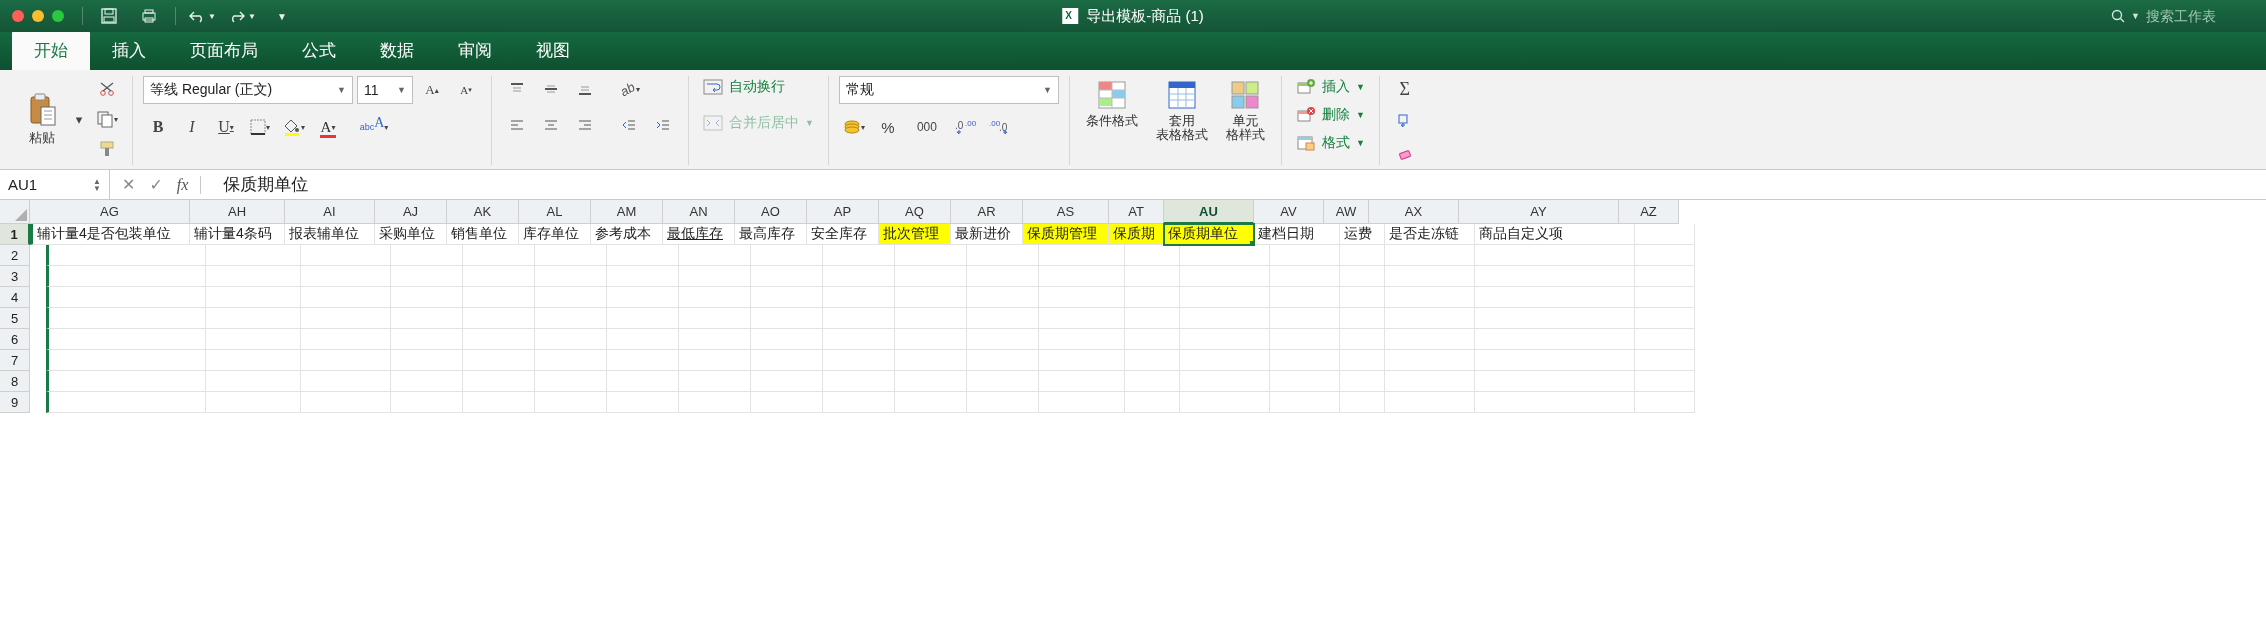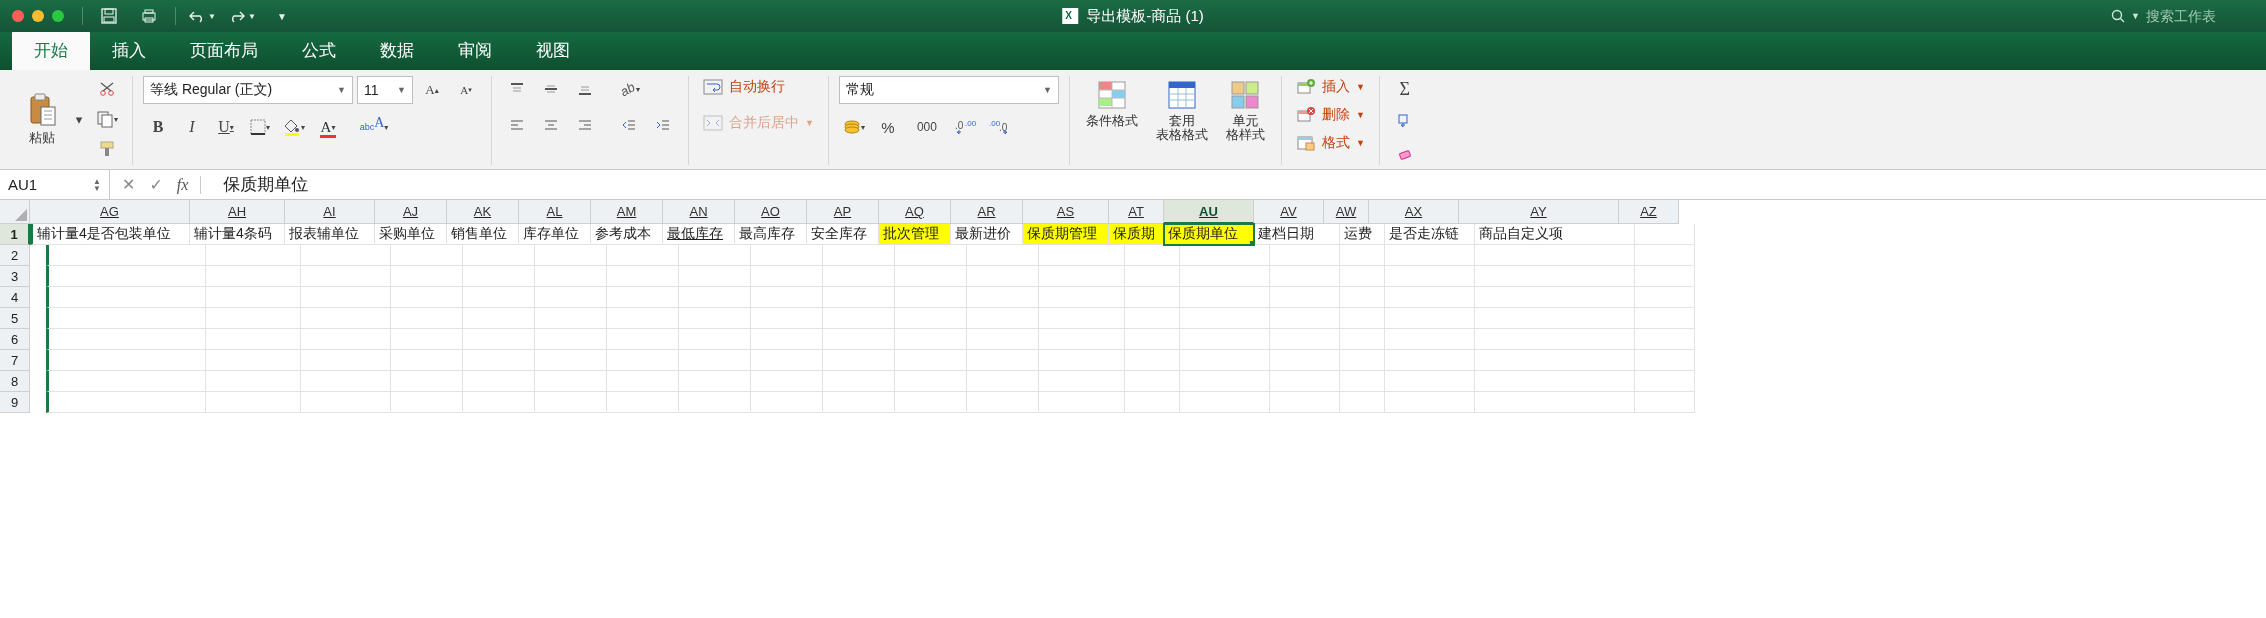--- a/index.html
+++ b/index.html
@@ -31,36 +31,36 @@
   .group:last-child{border-right:none;}
   .grow { display:flex; align-items:center; gap:6px; }
   .bigbtn { display:flex; flex-direction:column; align-items:center; justify-content:center; gap:4px; padding:4px 6px; cursor:pointer; min-width:48px; }
   .bigbtn .lbl{font-size:13px;color:#333;line-height:1.1;text-align:center;}
   .smbtn { width:30px; height:26px; display:flex; align-items:center; justify-content:center; border:1px solid transparent; border-radius:3px; cursor:pointer; color:#444; }
   .combo { height:28px; border:1px solid #bfbfbf; background:#fff; display:flex; align-items:center; padding:0 6px; font-size:14px; gap:4px; }
   .combo .dd { margin-left:auto; font-size:9px; color:#666; }
   .iconsvg{display:block;}
   .col { display:flex; flex-direction:column; gap:4px; }
   .row { display:flex; gap:4px; align-items:center;}
-  .txtmenu { font-size:14px; color:#c2410c; display:flex; align-items:center; gap:6px; padding:2px 4px; cursor:pointer;}
+  .txtmenu { font-size:14px; color:#15803d; display:flex; align-items:center; gap:6px; padding:2px 4px; cursor:pointer;}
   .disabled{opacity:.45;}
   
   
   .fbar { height:30px; border-bottom:1px solid #c9c9c9; display:flex; align-items:center; background:#fff; }
   .namebox { width:110px; height:100%; border-right:1px solid #c9c9c9; display:flex; align-items:center; padding:0 8px; font-size:15px; }
   .namebox .spin{margin-left:auto;display:flex;flex-direction:column;line-height:7px;font-size:8px;color:#666;}
   .fbtns { display:flex; align-items:center; gap:14px; padding:0 12px; color:#888; }
   .fx { font-style:italic; font-family:"Times New Roman",serif; font-size:16px; color:#555; border-right:1px solid #c9c9c9; padding-right:12px; }
   .finput { flex:1; padding:0 10px; font-size:17px; color:#222; }
   
   
   .gridwrap { display:flex; }
   .selectall { width:30px; height:24px; background:#eef1f3; border-right:1px solid #cfcfcf; border-bottom:1px solid #cfcfcf; position:relative;}
   .selectall::after{content:"";position:absolute;right:2px;bottom:2px;border:6px solid transparent;border-right-color:#b0b0b0;border-bottom-color:#b0b0b0;}
-  .colheads { display:flex; flex:1;text-decoration:underline; }
+  .colheads { display:flex; flex:1; }
   .ch { height:24px; background:#eef1f3; border-right:1px solid #cfcfcf; border-bottom:1px solid #cfcfcf; display:flex; align-items:center; justify-content:center; font-size:13px; color:#333; }
   .ch.sel { background:#dfe7dc; border-bottom:2px solid #1a7a46; font-weight:bold; color:#0e5030;}
   .body { display:flex; }
   .rowheads { display:flex; flex-direction:column; }
   .rh { width:30px; height:21px; background:#eef1f3; border-right:1px solid #cfcfcf; border-bottom:1px solid #cfcfcf; display:flex; align-items:center; justify-content:center; font-size:13px; }
   .rh.sel { background:#dfe7dc; border-right:2px solid #1a7a46; font-weight:bold;}
   .cells { display:flex; flex-direction:column;align-items:flex-end; }
   .crow { display:flex; }
   .cell { height:21px; border-right:1px solid #e3e3e3; border-bottom:1px solid #e3e3e3; font-size:14px; padding:1px 4px; overflow:hidden; white-space:nowrap; display:flex; align-items:center;}
   .cell.hl { background:#ffff00; }

